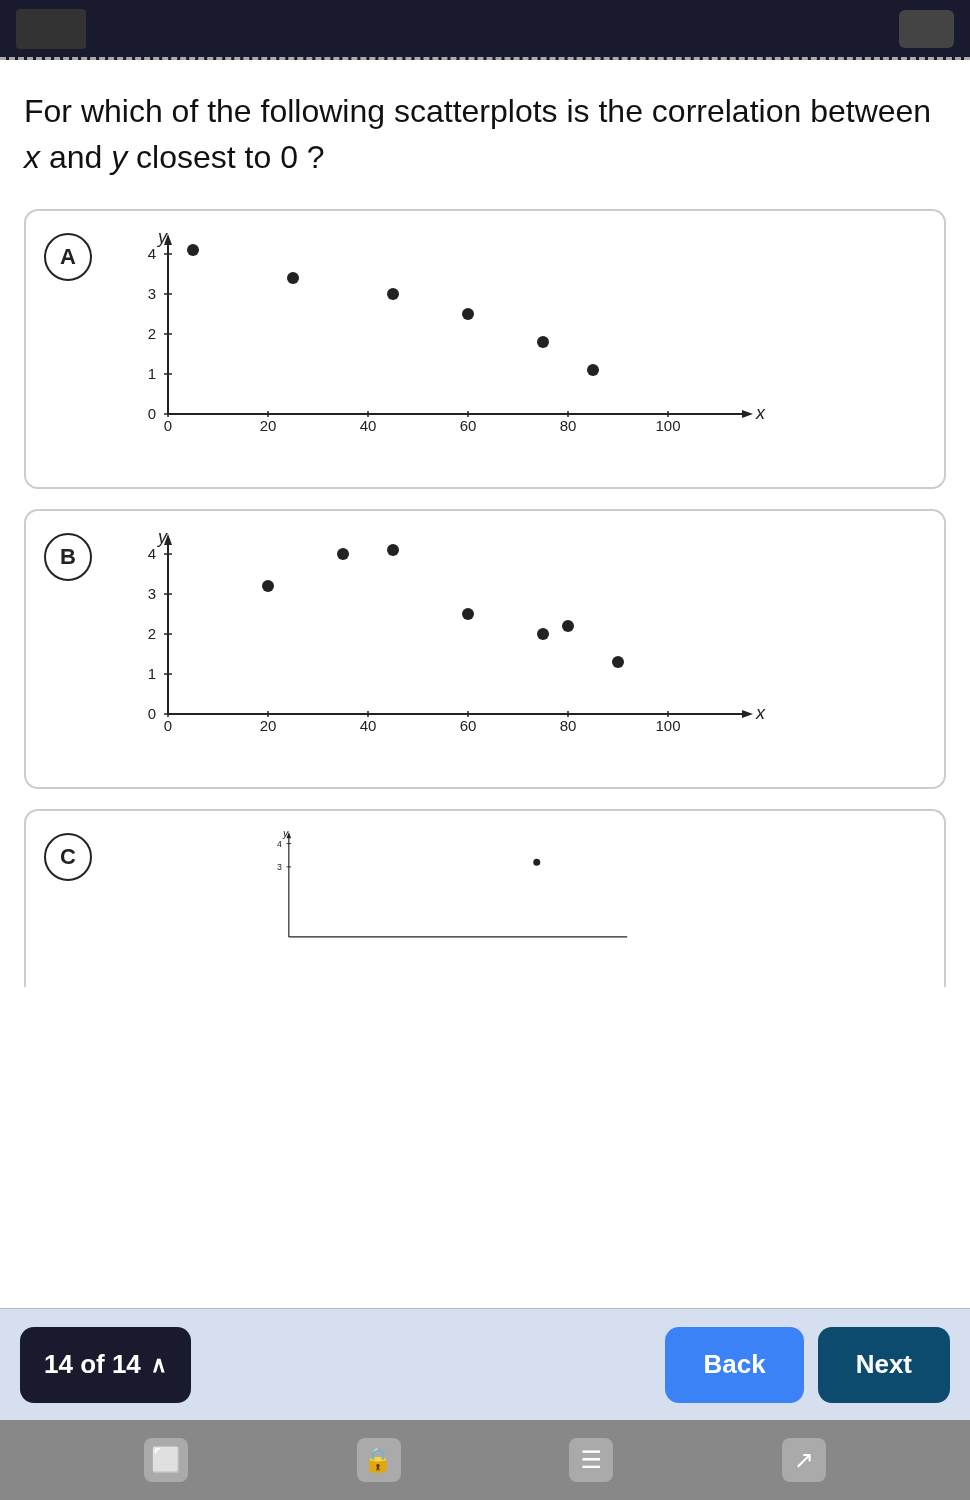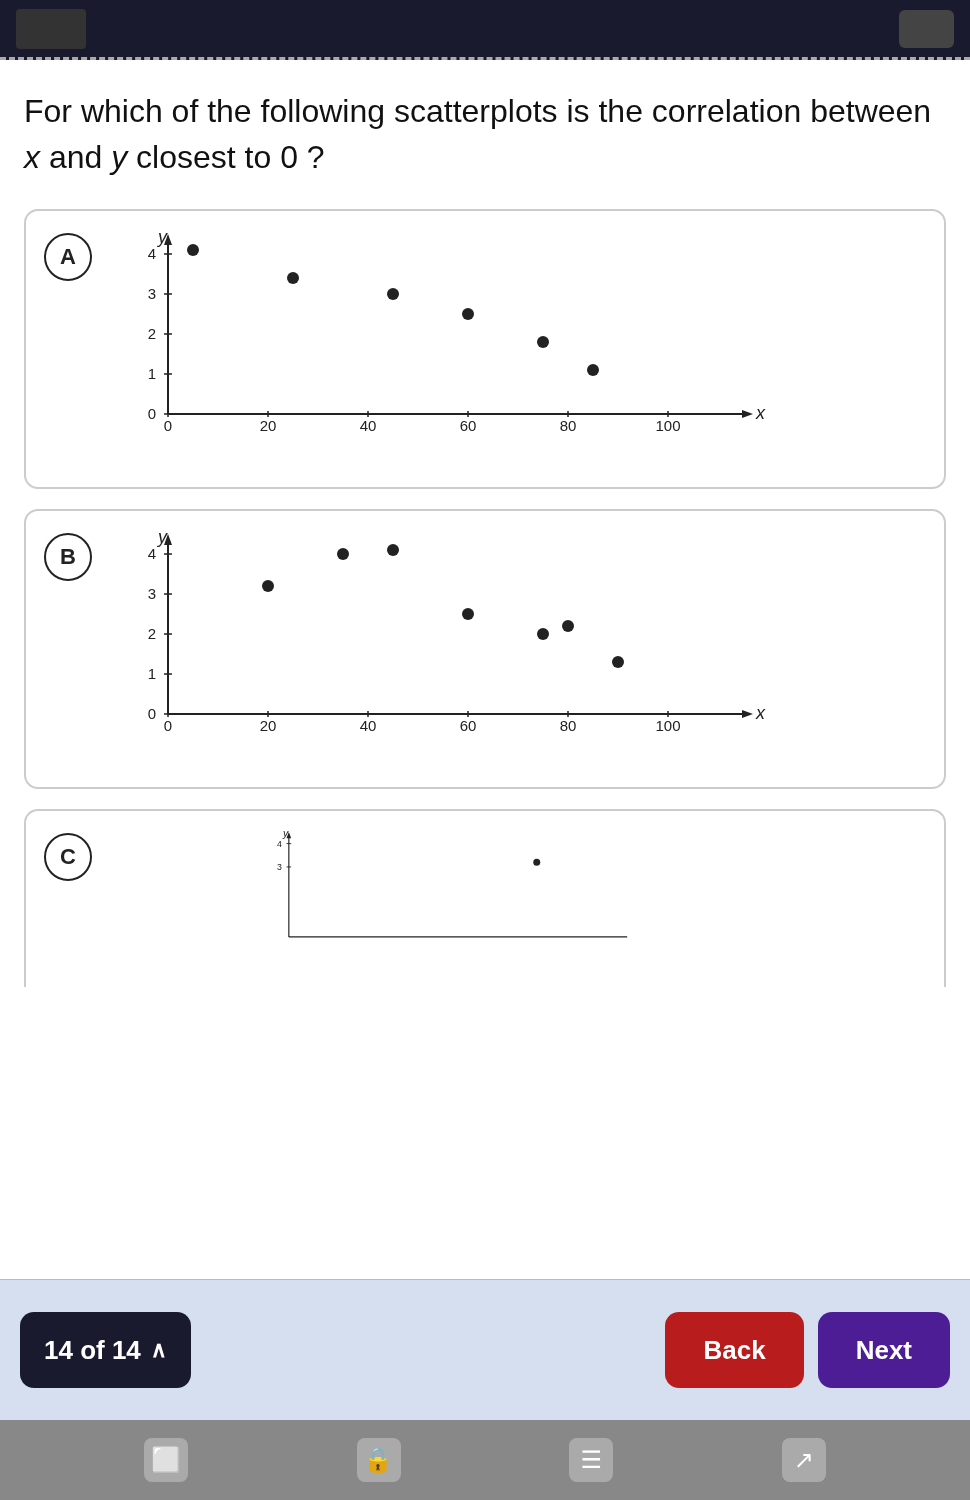--- a/index.html
+++ b/index.html
@@ -86,21 +86,21 @@
       flex: 1;
       position: relative;
     }
 
     svg.scatter-chart {
       display: block;
     }
 
     .bottom-bar {
       background: #d6dff0;
-      height: 141px;
+      height: 112px;
       display: flex;
       align-items: center;
       padding: 0 20px;
       gap: 14px;
       border-top: 1px solid #bbb;
     }
 
     .counter-btn {
       background: #1a1a2e;
       color: #fff;
@@ -127,22 +127,22 @@
       color: #fff;
       border: none;
       border-radius: 14px;
       height: 76px;
       padding: 0 38px;
       font-size: 26px;
       font-weight: 700;
       cursor: pointer;
     }
 
-    .nav-btn.back { background: #b91c1c; margin-left: 27px; }
-    .nav-btn.next { background: #4c1d95; }
+    .nav-btn.back { background: #3b82f6; margin-left: 27px; }
+    .nav-btn.next { background: #0c4a6e; }
 
     .device-bar {
       background: #888;
       height: 80px;
       display: flex;
       align-items: center;
       justify-content: space-around;
       padding: 0 60px;
     }
 

